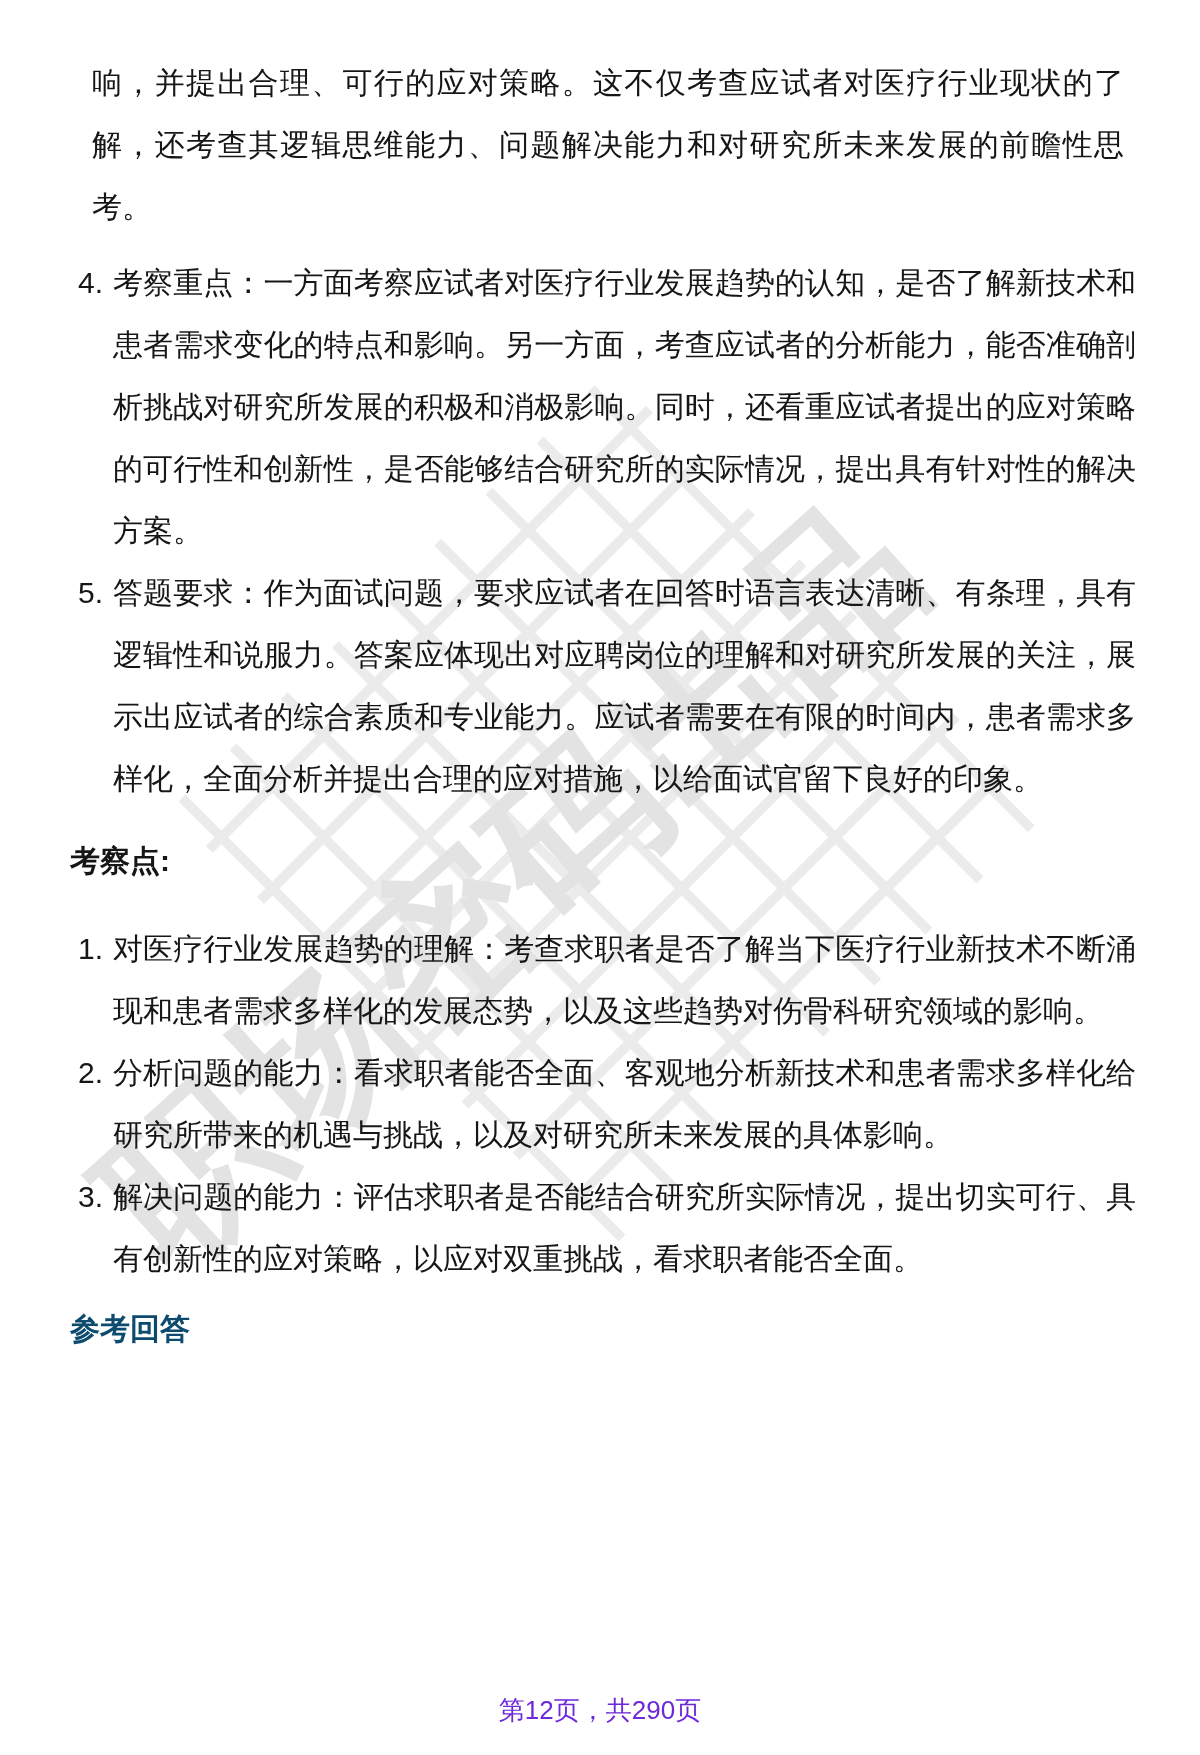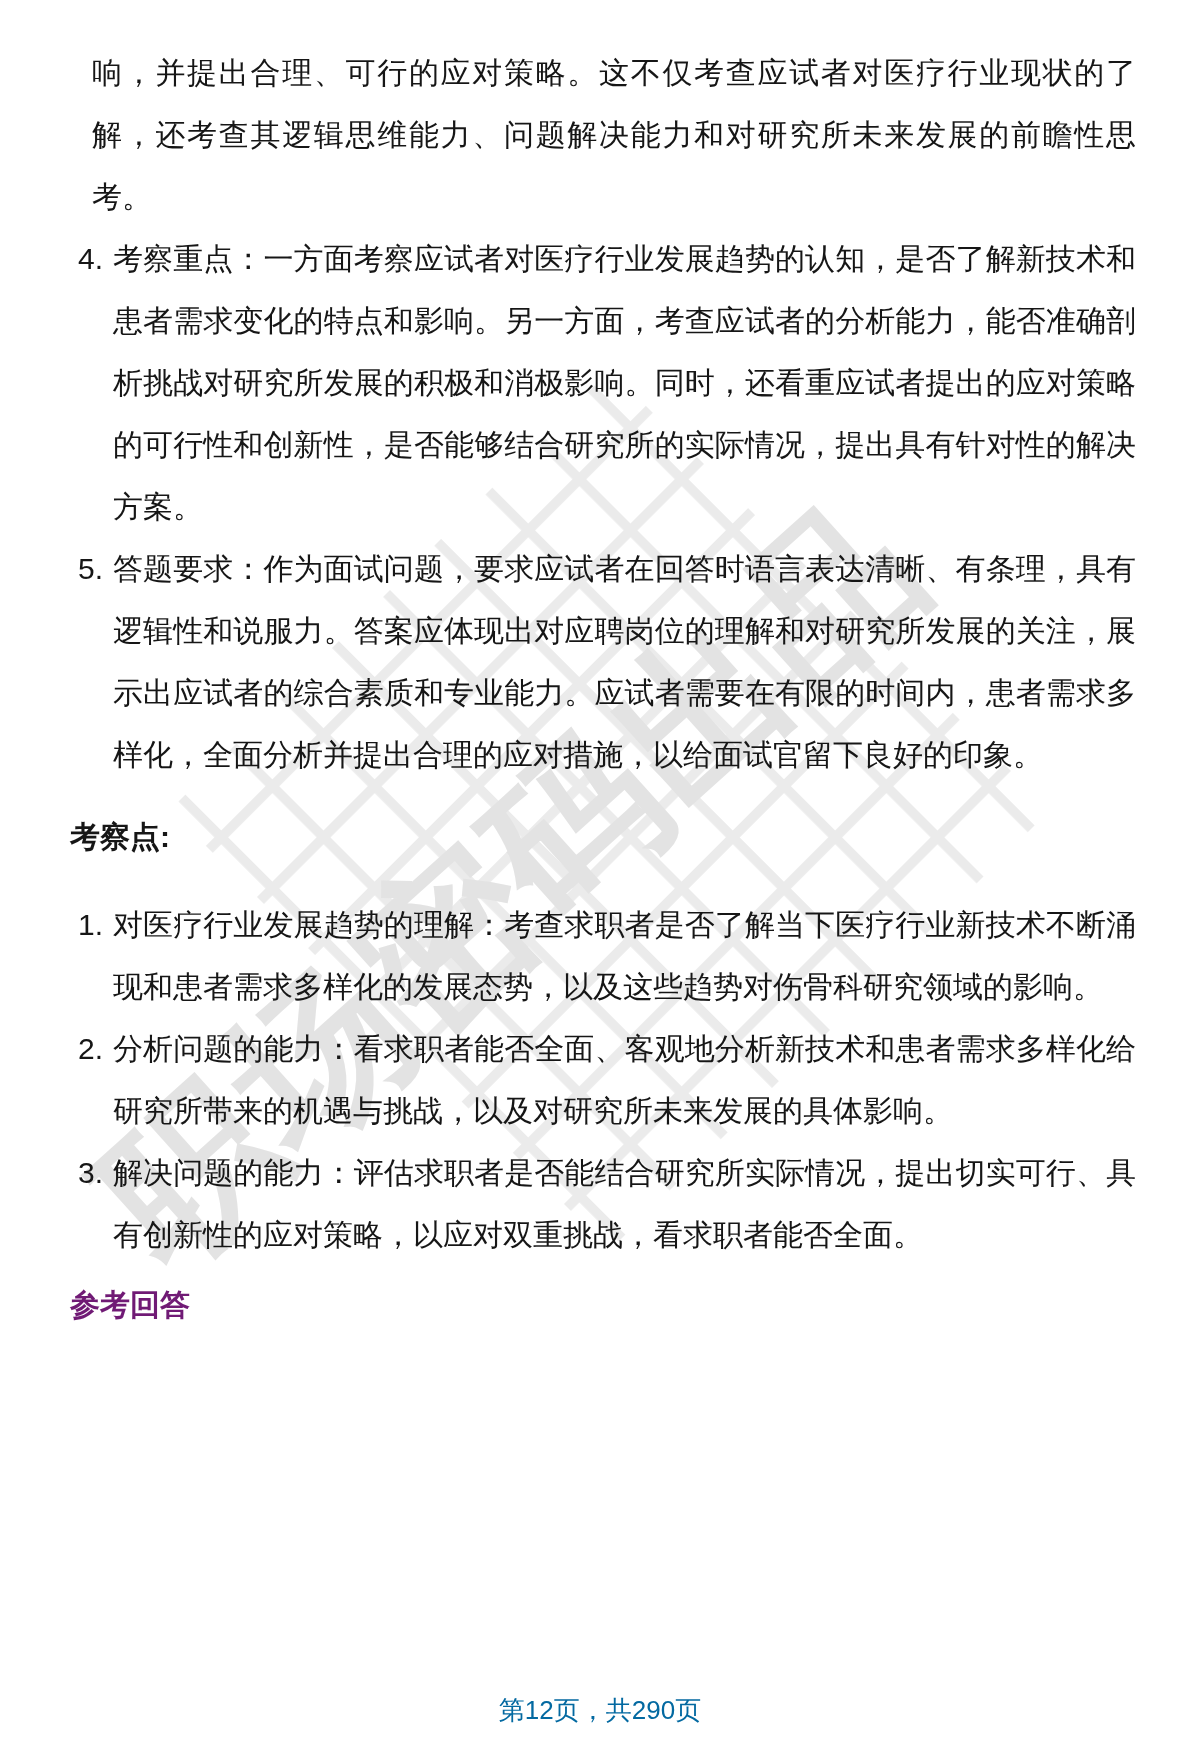--- a/index.html
+++ b/index.html
@@ -22,39 +22,39 @@
     color:#e3e3e3; white-space:nowrap; user-select:none;
   }
 
   
   .content {
     position:relative; z-index:1;
     padding:42px 64px 0 70px;
     font-size:30px; line-height:62px;
     text-align:justify;
   }
-  .para { margin:0; }
+  .para { margin:12px;font-family:Liberation Mono, monospace; }
   .para-indent { margin-left:22px; }   
 
   .li { display:flex; align-items:flex-start; }
   .li-num {
     flex:0 0 43px; width:43px; box-sizing:border-box;
     padding-right:10px; text-align:right; white-space:nowrap;
   }
   .li-text { flex:1 1 auto; text-align:justify;font-family:Liberation Serif, serif; }
 
   .section-heading { margin-top:20px; font-weight:bold; }
   .points-list { margin-top:26px; }
-  .answer-heading { margin-top:8px; color:#701a75; font-weight:bold; }
+  .answer-heading { margin-top:8px; color:#0c4a6e; font-weight:bold; }
   .answer-p1 { margin-top:16px; }
   .answer-p2 { margin-top:26px; }
 
   .footer {
     position:absolute; left:0; right:0; bottom:30px; z-index:1;
-    text-align:center; font-size:26px; line-height:30px; color:#0369a1;
+    text-align:center; font-size:26px; line-height:30px; color:#6d28d9;
   }
 </style>
 </head>
 <body>
 
 <div class="page">
 
   <div class="watermark">
     <svg class="wm-lattice" viewBox="0 0 900 900" xmlns="http://www.w3.org/2000/svg" aria-hidden="true">
       <defs>

